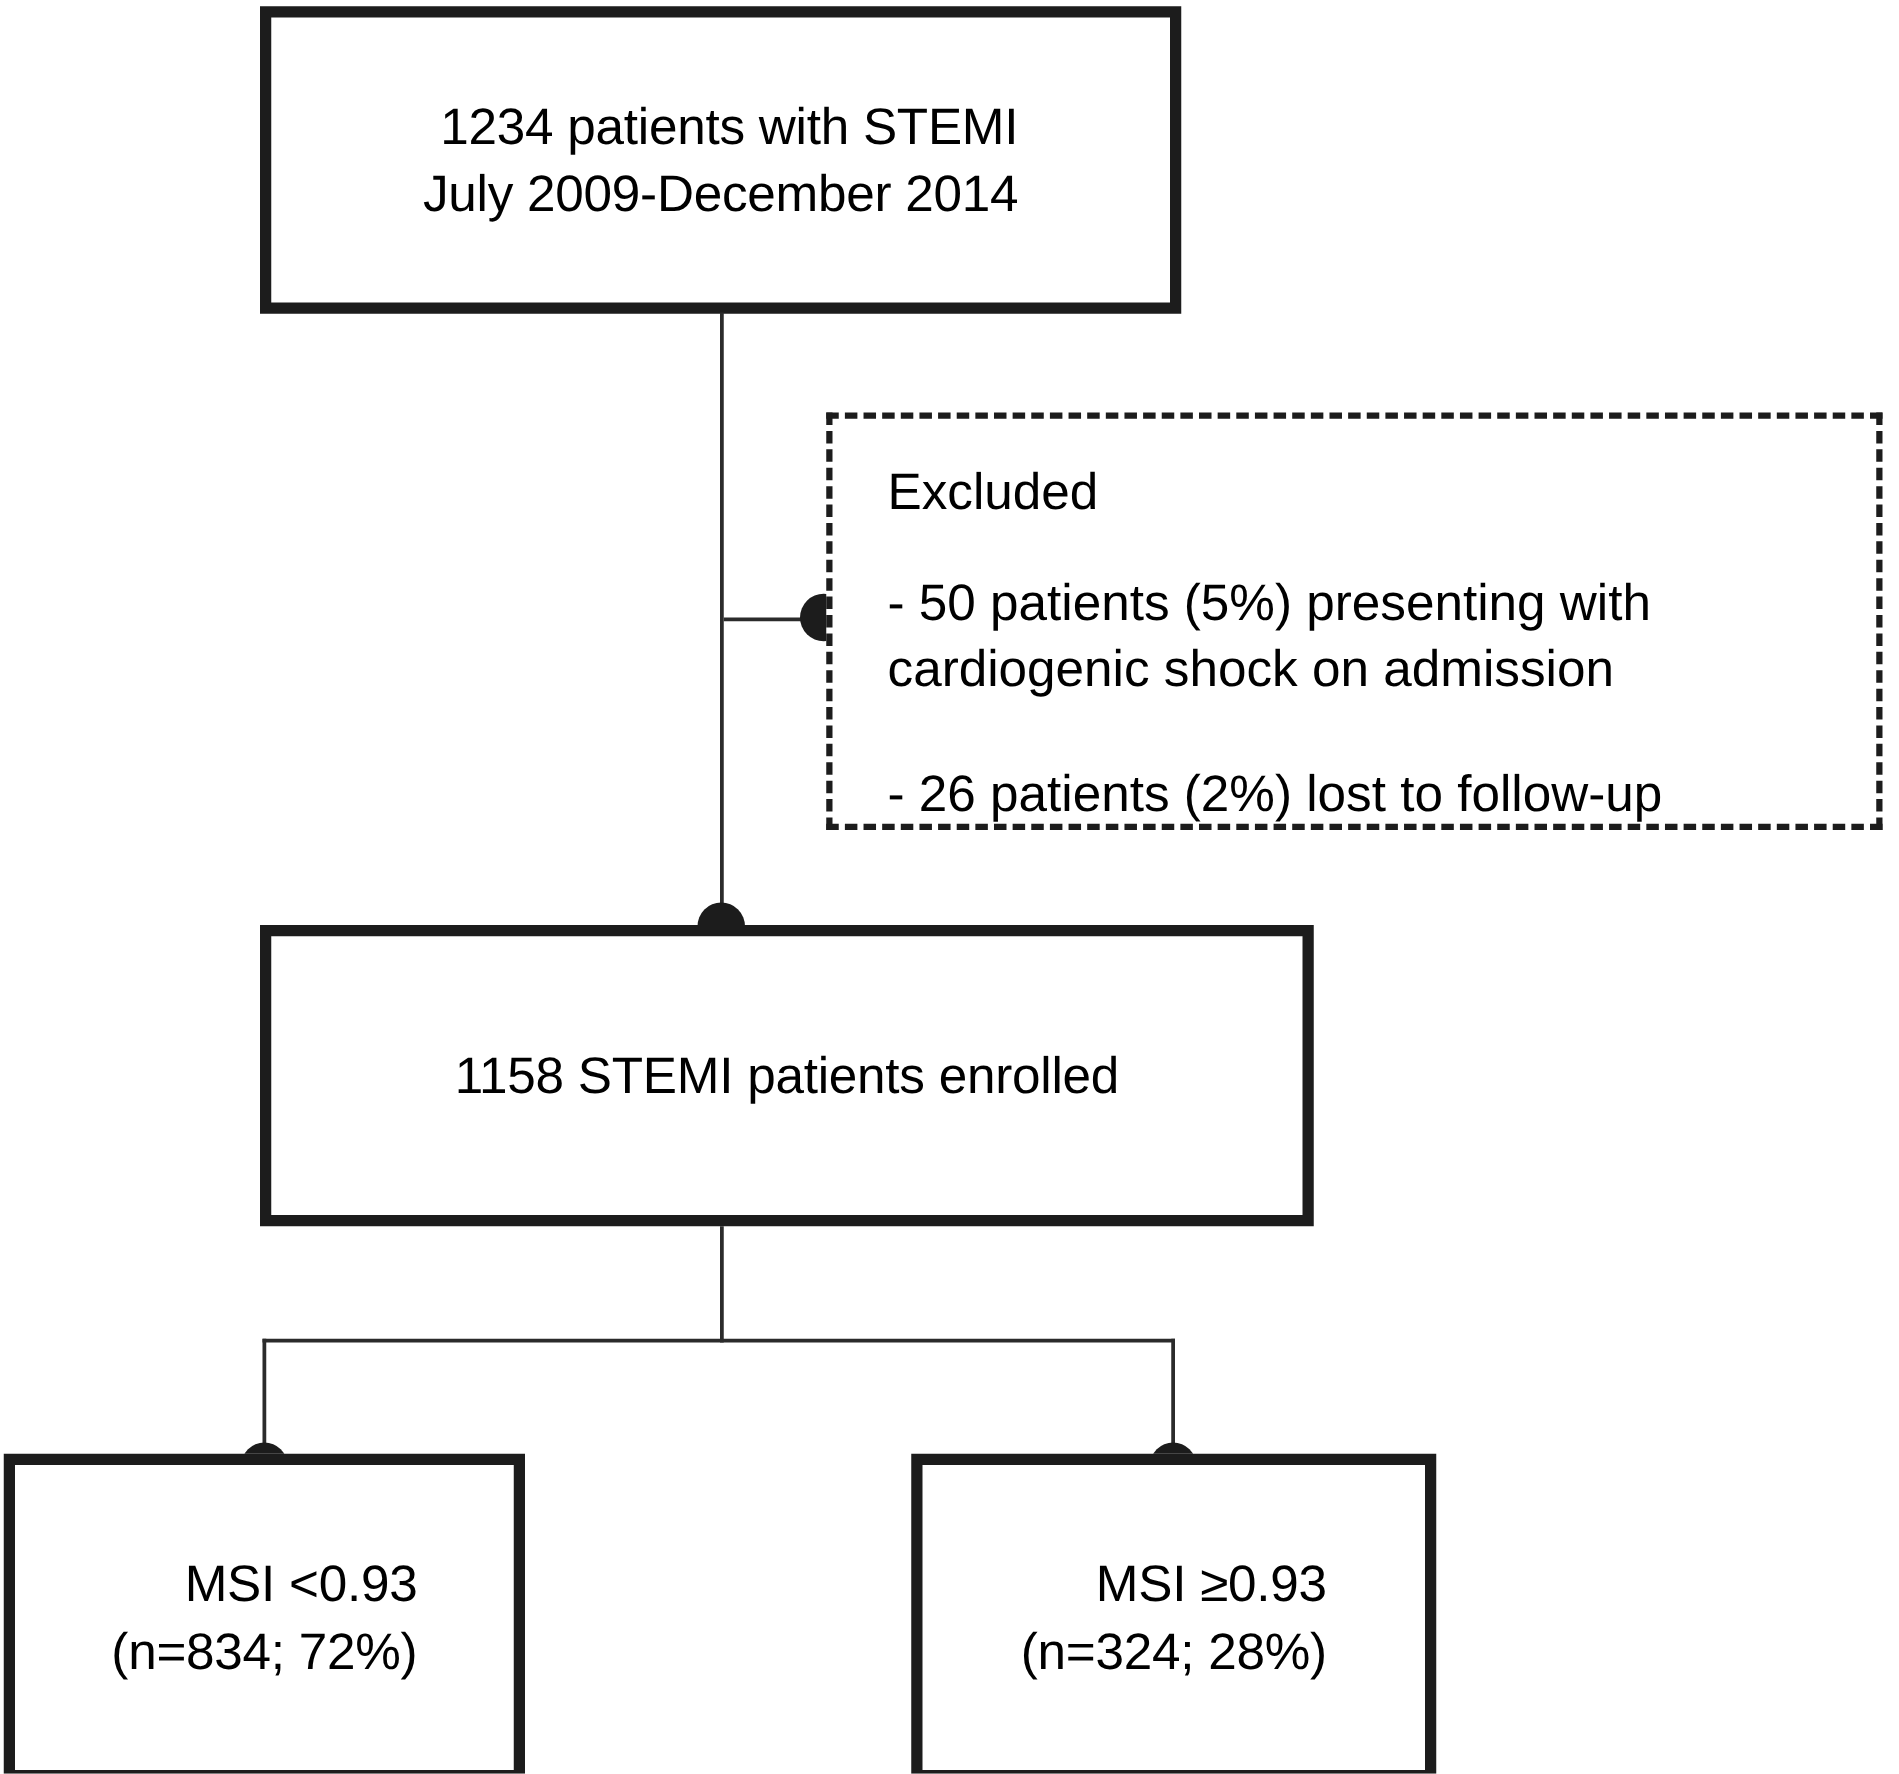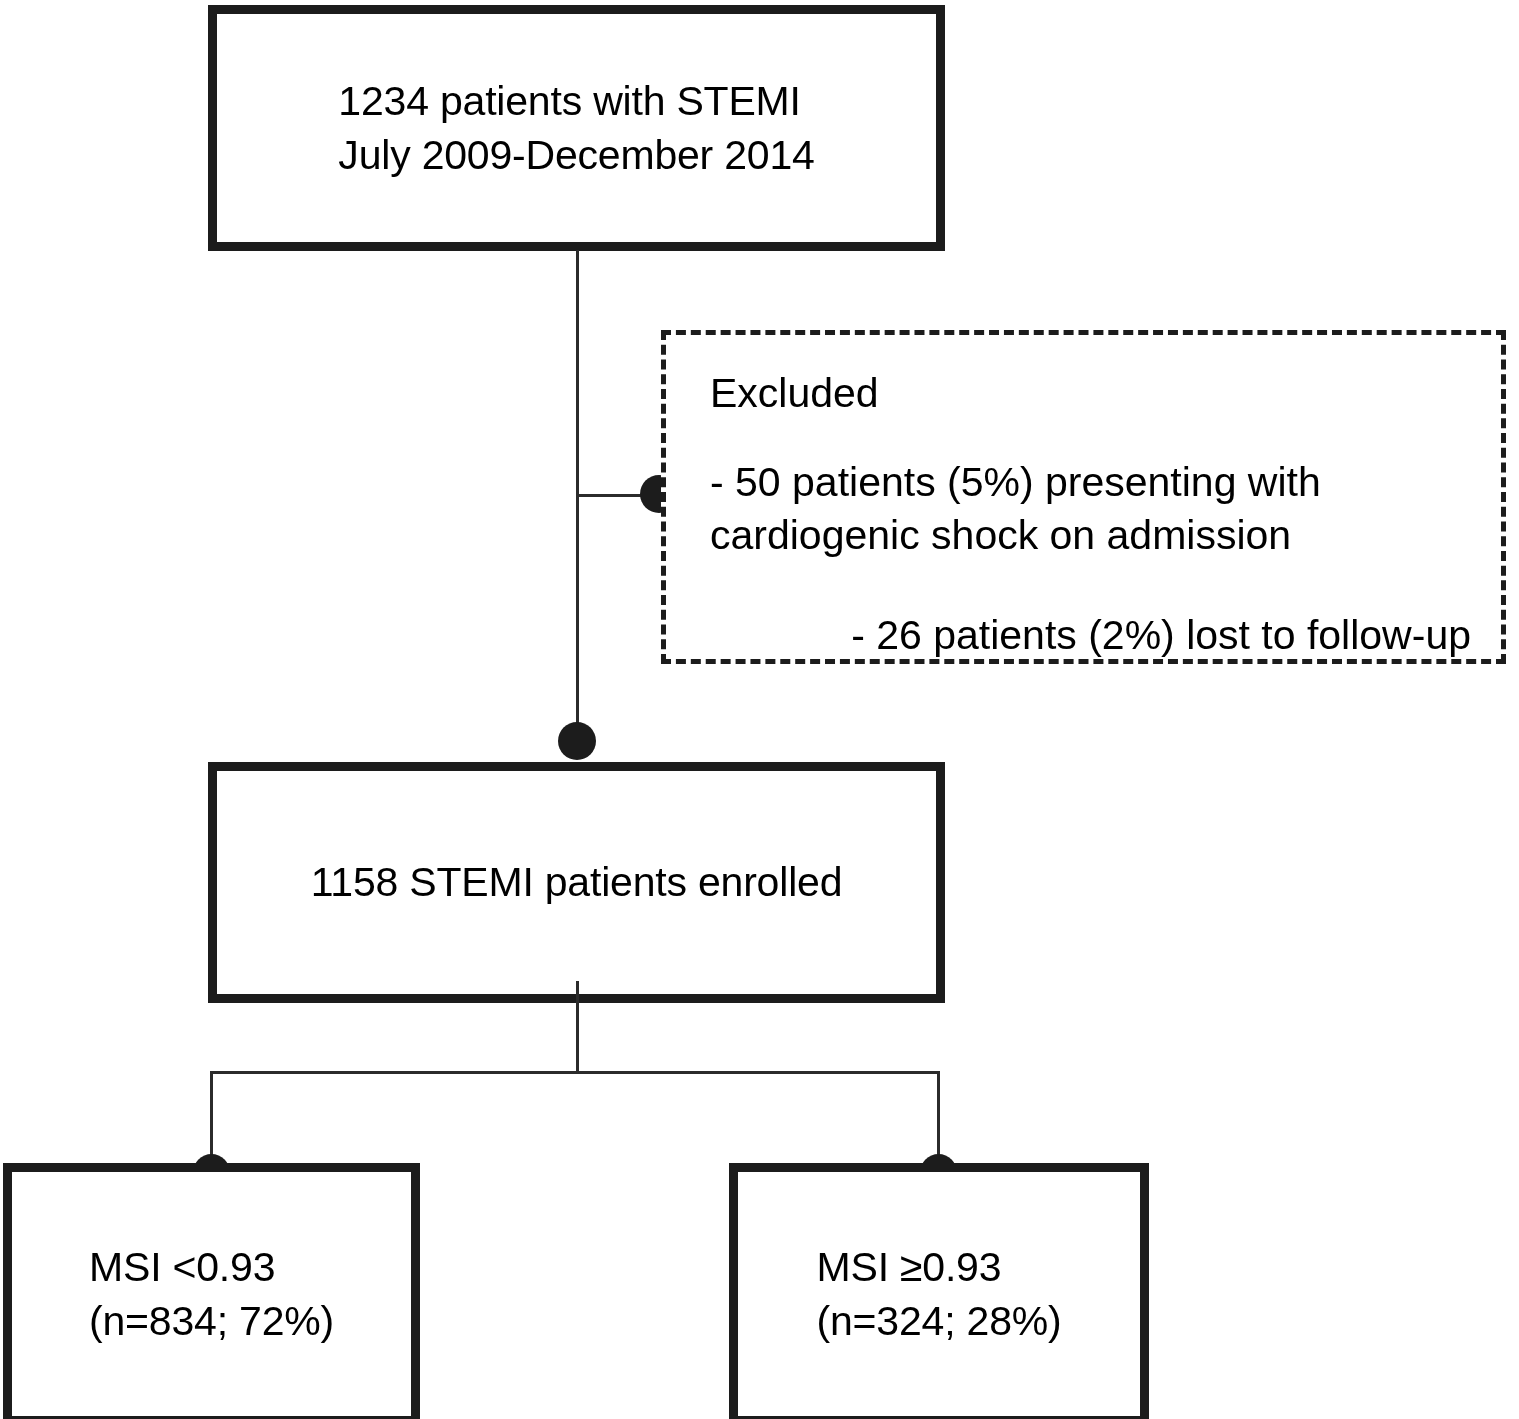--- a/index.html
+++ b/index.html
@@ -39,21 +39,21 @@
 
   
   .flow-box {
     position: absolute;
     box-sizing: border-box;
     background: #ffffff;
     border: 9px solid #1c1c1c;
     display: flex;
     align-items: center;
     justify-content: center;
-    text-align: left;
+    text-align: right;
   }
   .flow-box .box-text {
     font-size: 41px;
     line-height: 1.32;
     letter-spacing: -0.2px;
     white-space: pre-line;
   }
 
   .flow-box.excluded {
     border: 5px dashed #1c1c1c;
@@ -67,26 +67,25 @@
     margin: 0 0 40px 0;
   }
   .excluded-item {
     font-size: 41px;
     line-height: 1.3;
     margin: 0 0 46px 0;
     white-space: pre-line;
   }
   .excluded-item:last-child {
     margin-bottom: 16px;
-    text-align: right;
   }
 
   
   #box-cohort      { left: 208px;  top: 5px;    width: 737px;  height: 246px; }
-  #box-enrolled    { left: 208px;  top: 762px;  width: 737px;  height: 241px; }
+  #box-enrolled    { left: 208px;  top: 740px;  width: 843px;  height: 241px; }
   #box-excluded    { left: 661px;  top: 330px;  width: 845px;  height: 334px; }
   #box-msi-low     { left: 3px;    top: 1163px; width: 417px;  height: 262px; }
   #box-msi-high    { left: 729px;  top: 1163px; width: 420px;  height: 262px; }
 
   
   #stem-main       { left: 576px;  top: 250px;  height: 495px; }
   
   #stem-excluded   { left: 579px;  top: 494px;  width: 80px; }
   #dot-excluded    { left: 640px;  top: 475px;  width: 38px;  height: 38px; }
   

